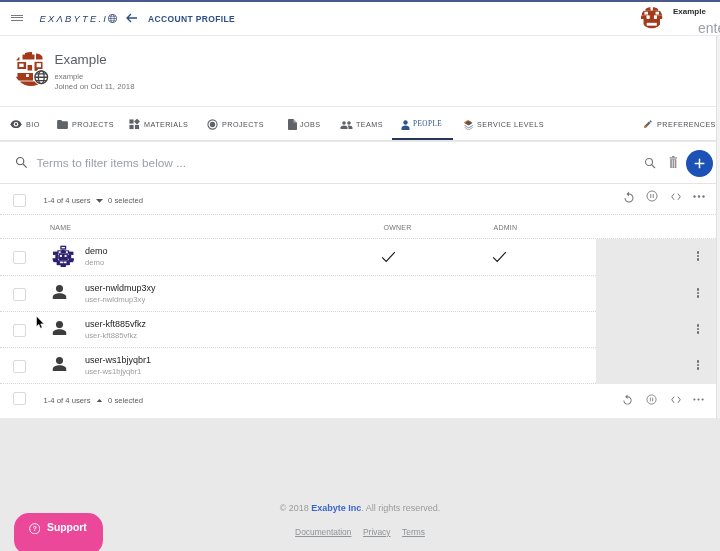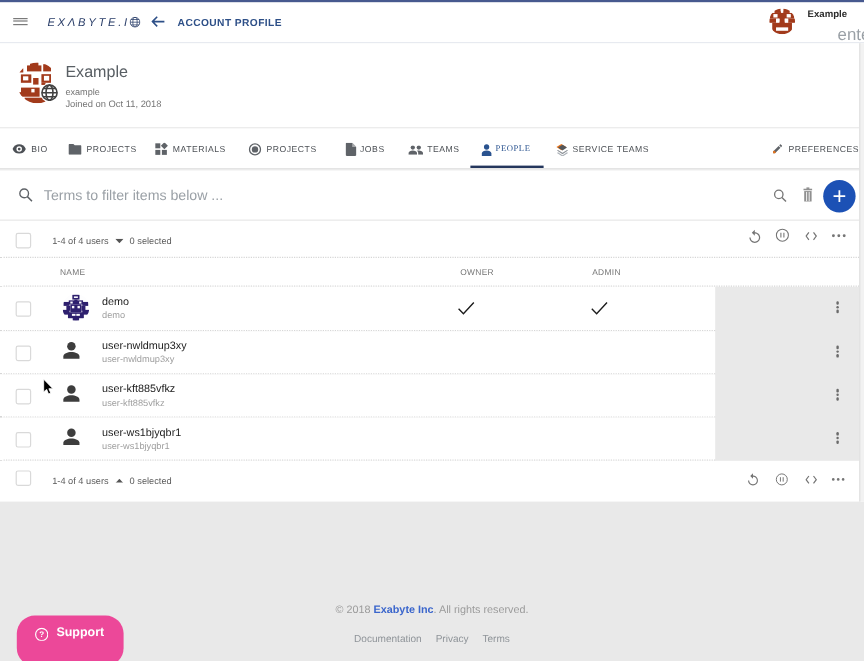--- a/index.html
+++ b/index.html
@@ -28,21 +28,21 @@
   .checkbox { position:absolute; width:13px; height:13px; border:1px solid #d9d9d9; border-radius:2px; background:#fff; }
   .pagetext { position:absolute; font-size:7.7px; color:#5a5a5a;text-align:center; }
   .thead { left:0; top:215px; width:720px; height:24px; background:#fff; border-bottom:1px dotted #d6d6d6; }
   .th { position:absolute; top:223.5px; font-size:7px; color:#757575; letter-spacing:0.25px; }
   .row { position:absolute; left:0; width:596px; height:36px; background:#fff; border-bottom:1px dotted #d6d6d6; }
   .rname { position:absolute; left:85px; top:6.6px; font-size:9px; color:#1c1c1c; }
   .rsub { position:absolute; left:85px; top:19.2px; font-size:7.7px; color:#9e9e9e; }
   .frow { left:0; top:384px; width:720px; height:34px; background:#fff; }
   .copy { left:0; top:503px; width:720px; text-align:center; font-size:9px; color:#9b9b9b; }
   .links { left:0; top:527px; width:720px; text-align:center; font-size:8.4px; color:#8f9499; }
-  .links span { margin:0 5.8px; }
+  .links span { margin:0 5.8px;text-decoration:underline; }
   .support { left:14px; top:513px; width:89px; height:42px; border-radius:15px; background:#ec4899; position:absolute; }
   .support span { color:#fff; font-weight:bold; font-size:10.4px; position:absolute; left:33px; top:9.3px; }
   .scroll { left:716px; top:36px; width:4px; height:382px; background:#f2f2f2; border-left:1px solid #e0e0e0; }
   .vdots { position:absolute; left:696.6px; width:3px; }
   .vdots div { width:2.5px; height:2.5px; border-radius:50%; background:#6b6b6b; margin-bottom:1.1px; }
 </style>
 </head>
 <body>
 <div class="abs topline"></div>
 <div class="abs topbar"></div>
@@ -179,21 +179,21 @@
   </svg>
 <div class="tab blue" style="left:413px">PEOPLE</div>
 <div class="tabunder"></div>
 
 <svg class="abs" style="left:463px;top:118.5px" width="11.5" height="11.5" viewBox="0 0 24 24">
     <path d="M10 2L1.5 7.5 10 13l8.5-5.5z" fill="#e8731a"></path>
     <path d="M12 3.2L4.2 8.3l7.8 5.1 7.8-5.1z" fill="#54575b"></path>
     <path d="M4.2 12.4L12 17.5l7.8-5.1 1.8 1.2-9.6 6.2-9.6-6.2z" fill="#8d9298"></path>
     <path d="M4.2 16.6L12 21.7l7.8-5.1 1.8 1.2-9.6 6.2-9.6-6.2z" fill="#aab0b6"></path>
   </svg>
-<div class="tab" style="left:477px">SERVICE TEAMS</div>
+<div class="tab" style="left:477px">SERVICE LEVELS</div>
 
 <svg class="abs" style="left:643px;top:118.5px" width="10" height="10" viewBox="0 0 24 24">
     <path d="M3 17.2V21h3.8L17.8 9.9l-3.7-3.7z" fill="#5f6368"></path>
     <path d="M20.7 7c.4-.4.4-1 0-1.4l-2.3-2.3c-.4-.4-1-.4-1.4 0l-1.8 1.8 3.7 3.7z" fill="#5f6368"></path>
     <path d="M3 17.2V21h3.8l2-2-3.9-3.6z" fill="#e8731a"></path>
   </svg>
 <div class="tab" style="left:657px">PREFERENCES</div>
 
 <div class="abs filter"></div>
 <svg class="abs" style="left:14.5px;top:155.8px" width="13" height="13" viewBox="0 0 24 24">

